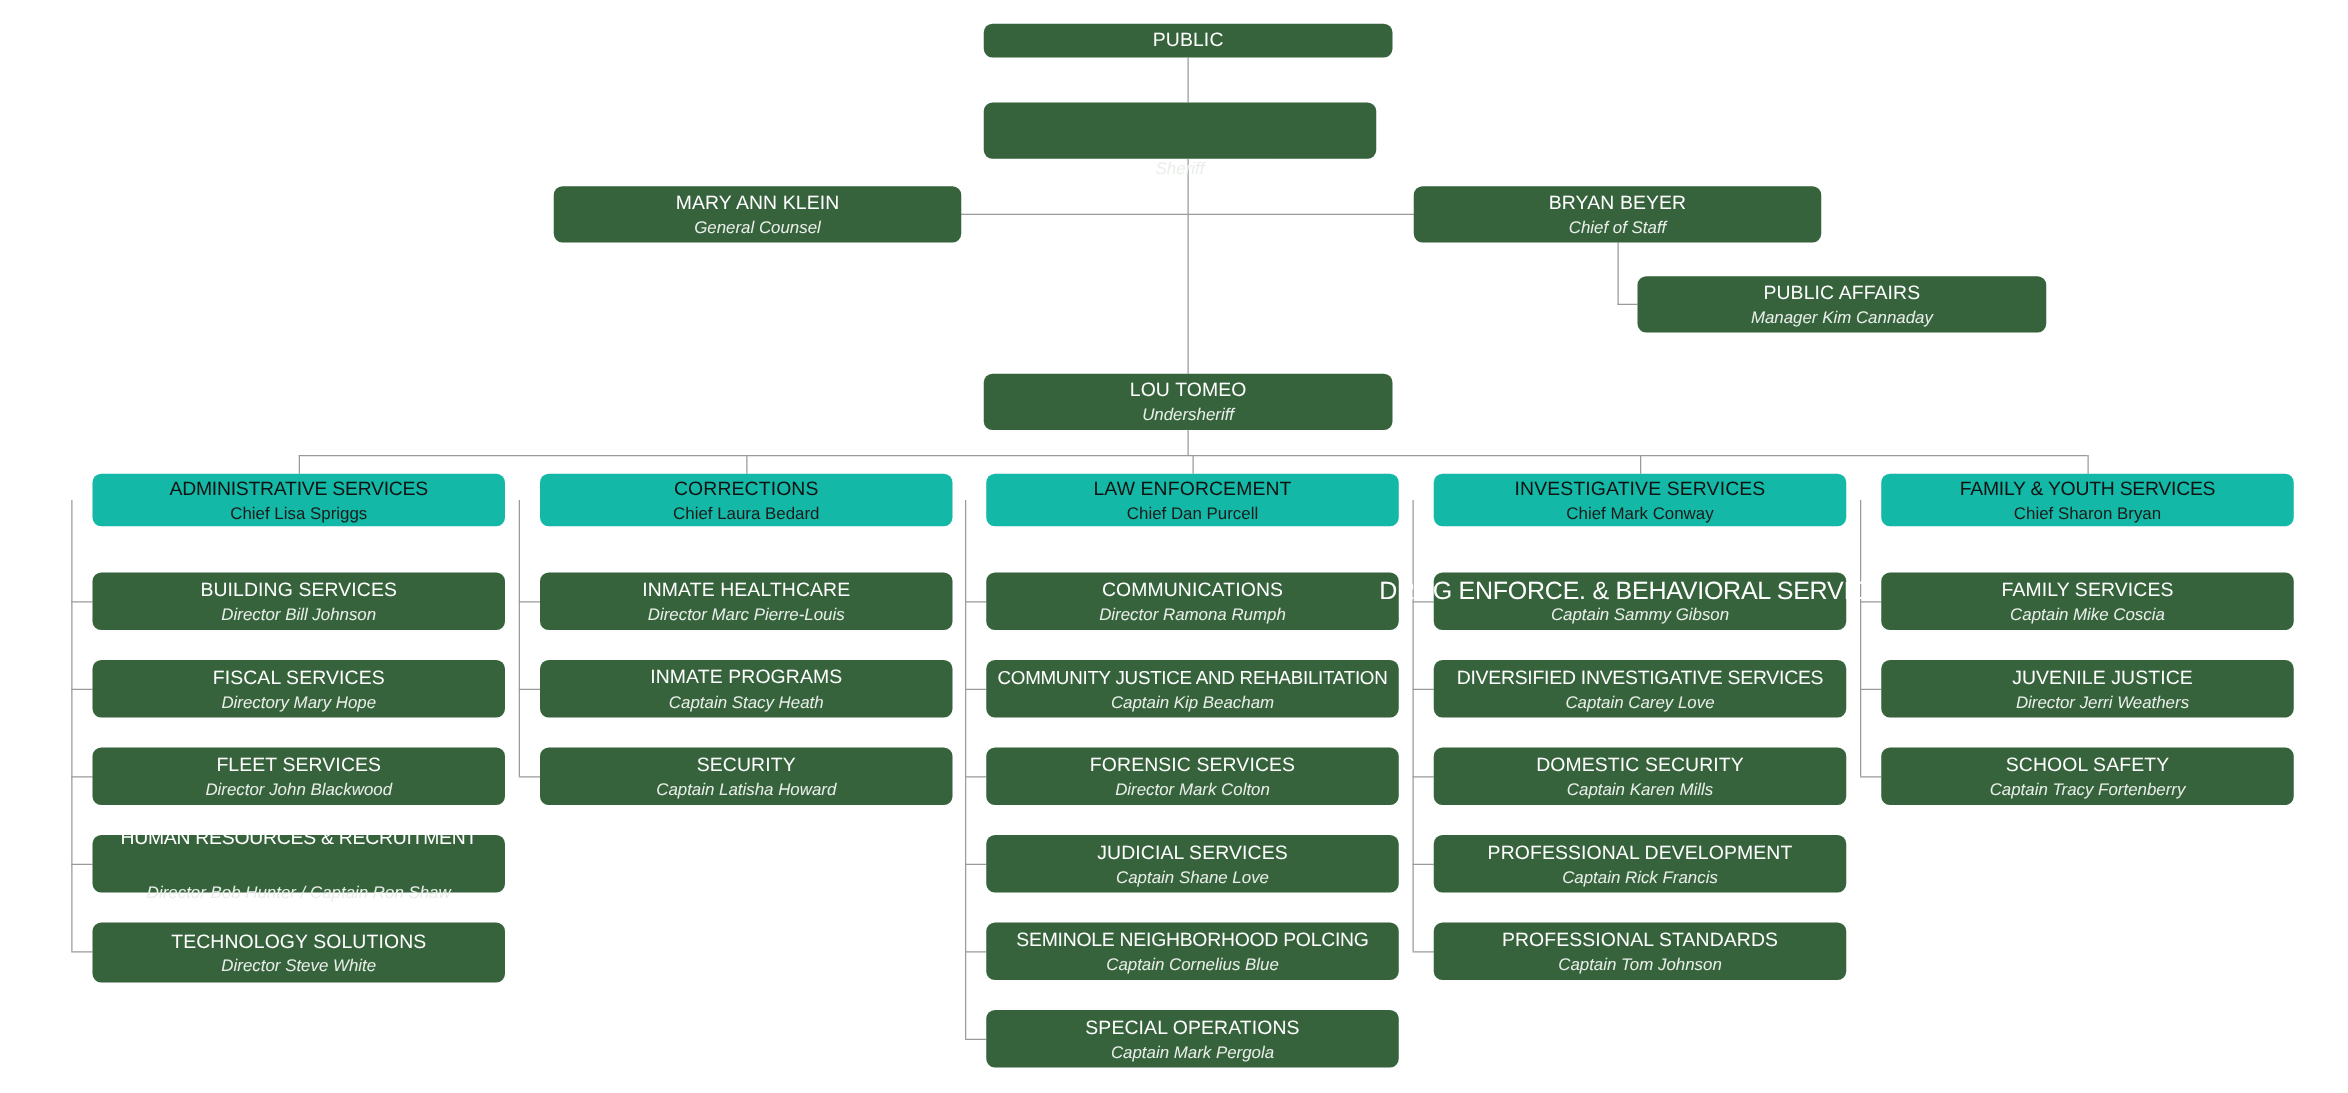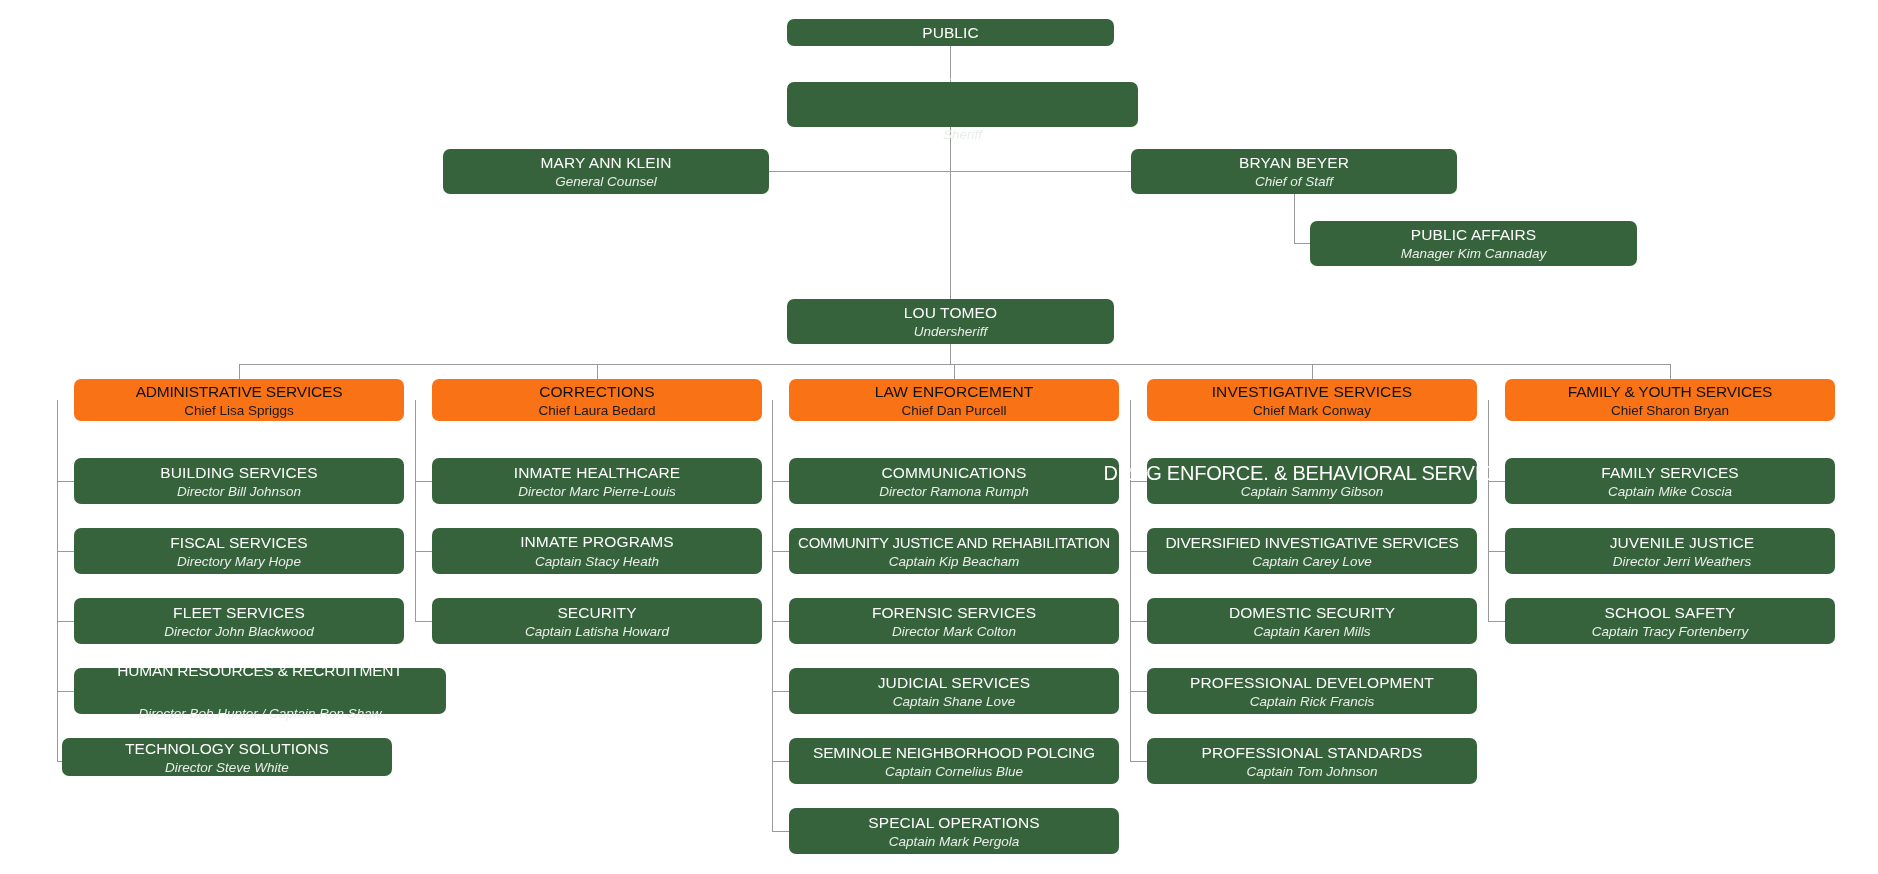--- a/index.html
+++ b/index.html
@@ -30,21 +30,21 @@
     justify-content: center;
     text-align: center;
     padding: 4px 8px;
     z-index: 5;
   }
   .node.green {
     background: #36633c;
     color: #ffffff;
   }
   .node.yellow {
-    background: #f97316;
+    background: #14b8a6;
     color: #111111;
     text-align: center;
   }
   .node .title {
     font-size: 15.5px;
     line-height: 18px;
     letter-spacing: 0.1px;
     white-space: nowrap;
   }
   .node .sub {
@@ -69,21 +69,21 @@
   .ln.v { width: 1px; }
 </style>
 </head>
 <body>
 
 <div id="chart">
     <div class="node green single" style="left: 787px; top: 19px; width: 327px; height: 27px;">
       <div class="title">PUBLIC</div>
     </div>
     <div class="ln v" style="left: 950px; top: 46px; height: 36px;"></div>
-    <div class="node green single" style="left: 787px; top: 82px; width: 351px; height: 45px; gap: 39px;">
+    <div class="node green single" style="left: 787px; top: 82px; width: 314px; height: 45px; gap: 39px;">
       <div class="title">DENNIS M. LEMMA</div>
       <div class="sub">Sheriff</div>
     </div>
     <div class="ln v" style="left: 950px; top: 127px; height: 172px;"></div>
     <div class="ln h" style="left: 767px; top: 171px; width: 183px;"></div>
     <div class="ln h" style="left: 950px; top: 171px; width: 182px;"></div>
     <div class="node green single" style="left: 443px; top: 149px; width: 326px; height: 45px;">
       <div class="title">MARY ANN KLEIN</div>
       <div class="sub">General Counsel</div>
     </div>
@@ -117,26 +117,26 @@
     <div class="node green single" style="left: 74px; top: 528px; width: 330px; height: 46px;">
       <div class="title">FISCAL SERVICES</div>
       <div class="sub">Directory Mary Hope</div>
     </div>
     <div class="ln h" style="left: 57px; top: 621px; width: 17px;"></div>
     <div class="node green single" style="left: 74px; top: 598px; width: 330px; height: 46px;">
       <div class="title">FLEET SERVICES</div>
       <div class="sub">Director John Blackwood</div>
     </div>
     <div class="ln h" style="left: 57px; top: 691px; width: 17px;"></div>
-    <div class="node green single" style="left: 74px; top: 668px; width: 372px; height: 46px; gap: 24px;">
+    <div class="node green single" style="left: 74px; top: 668px; width: 330px; height: 46px; gap: 24px;">
       <div class="title tight">HUMAN RESOURCES &amp; RECRUITMENT</div>
       <div class="sub">Director Bob Hunter / Captain Ron Shaw</div>
     </div>
     <div class="ln h" style="left: 57px; top: 761px; width: 17px;"></div>
-    <div class="node green single" style="left: 62px; top: 738px; width: 330px; height: 38px;">
+    <div class="node green single" style="left: 74px; top: 738px; width: 330px; height: 48px;">
       <div class="title">TECHNOLOGY SOLUTIONS</div>
       <div class="sub">Director Steve White</div>
     </div>
     <div class="ln v" style="left: 597px; top: 364px; height: 15px;"></div>
     <div class="node yellow single" style="left: 432px; top: 379px; width: 330px; height: 42px;">
       <div class="title">CORRECTIONS</div>
       <div class="sub">Chief Laura Bedard</div>
     </div>
     <div class="ln v" style="left: 415px; top: 400px; height: 221px;"></div>
     <div class="ln h" style="left: 415px; top: 481px; width: 17px;"></div>

